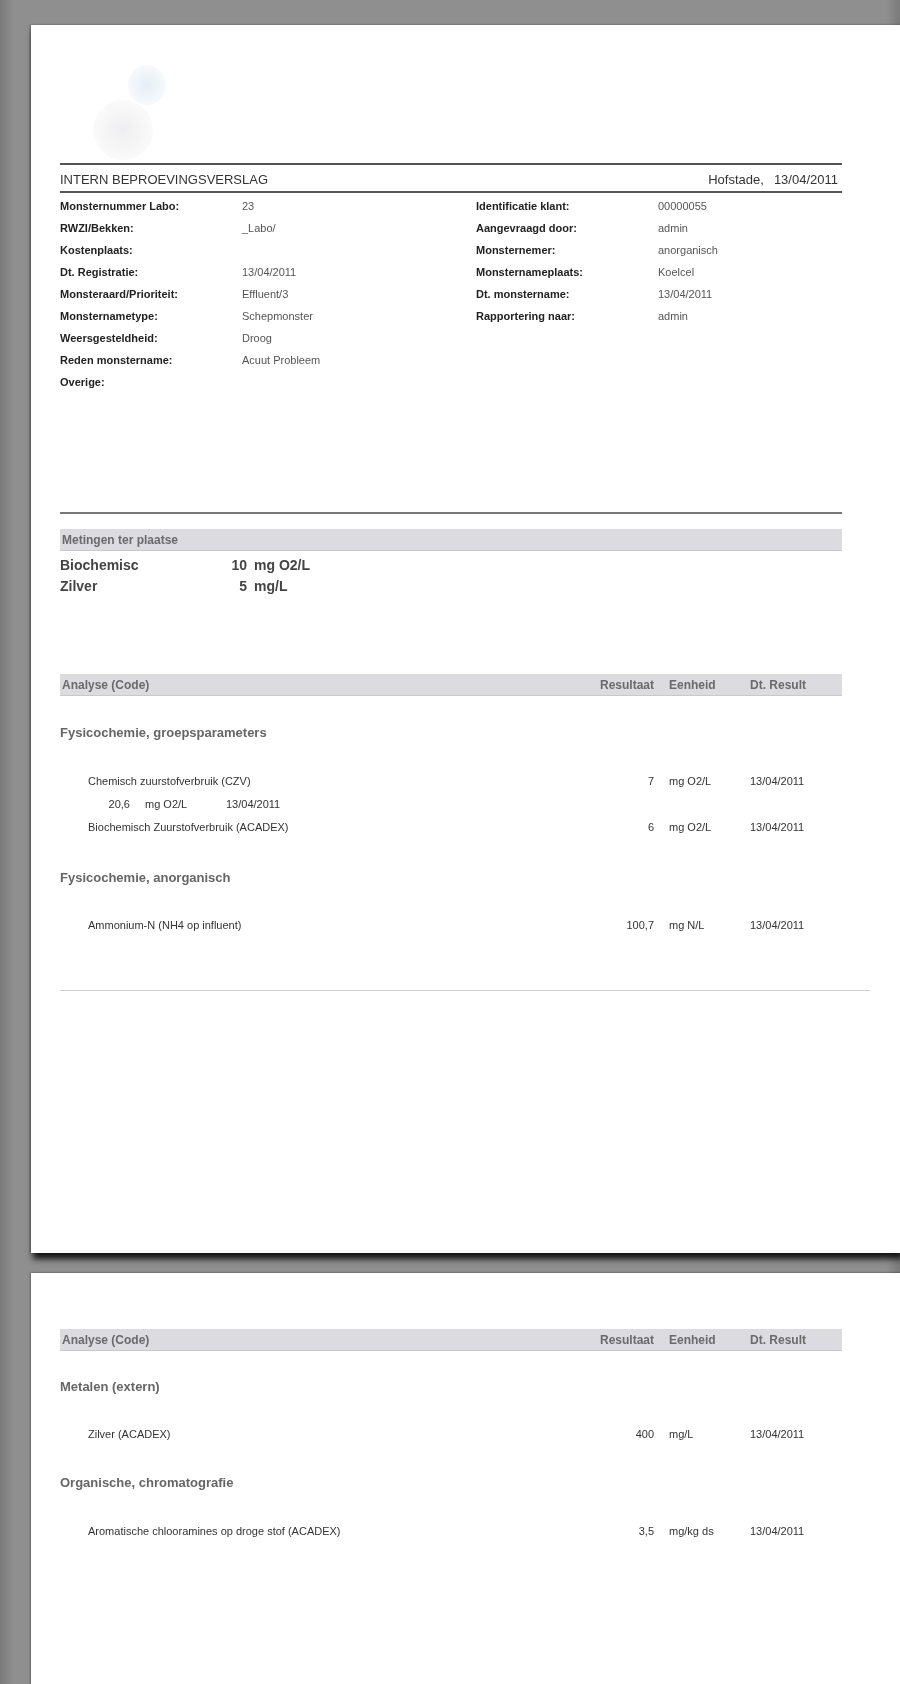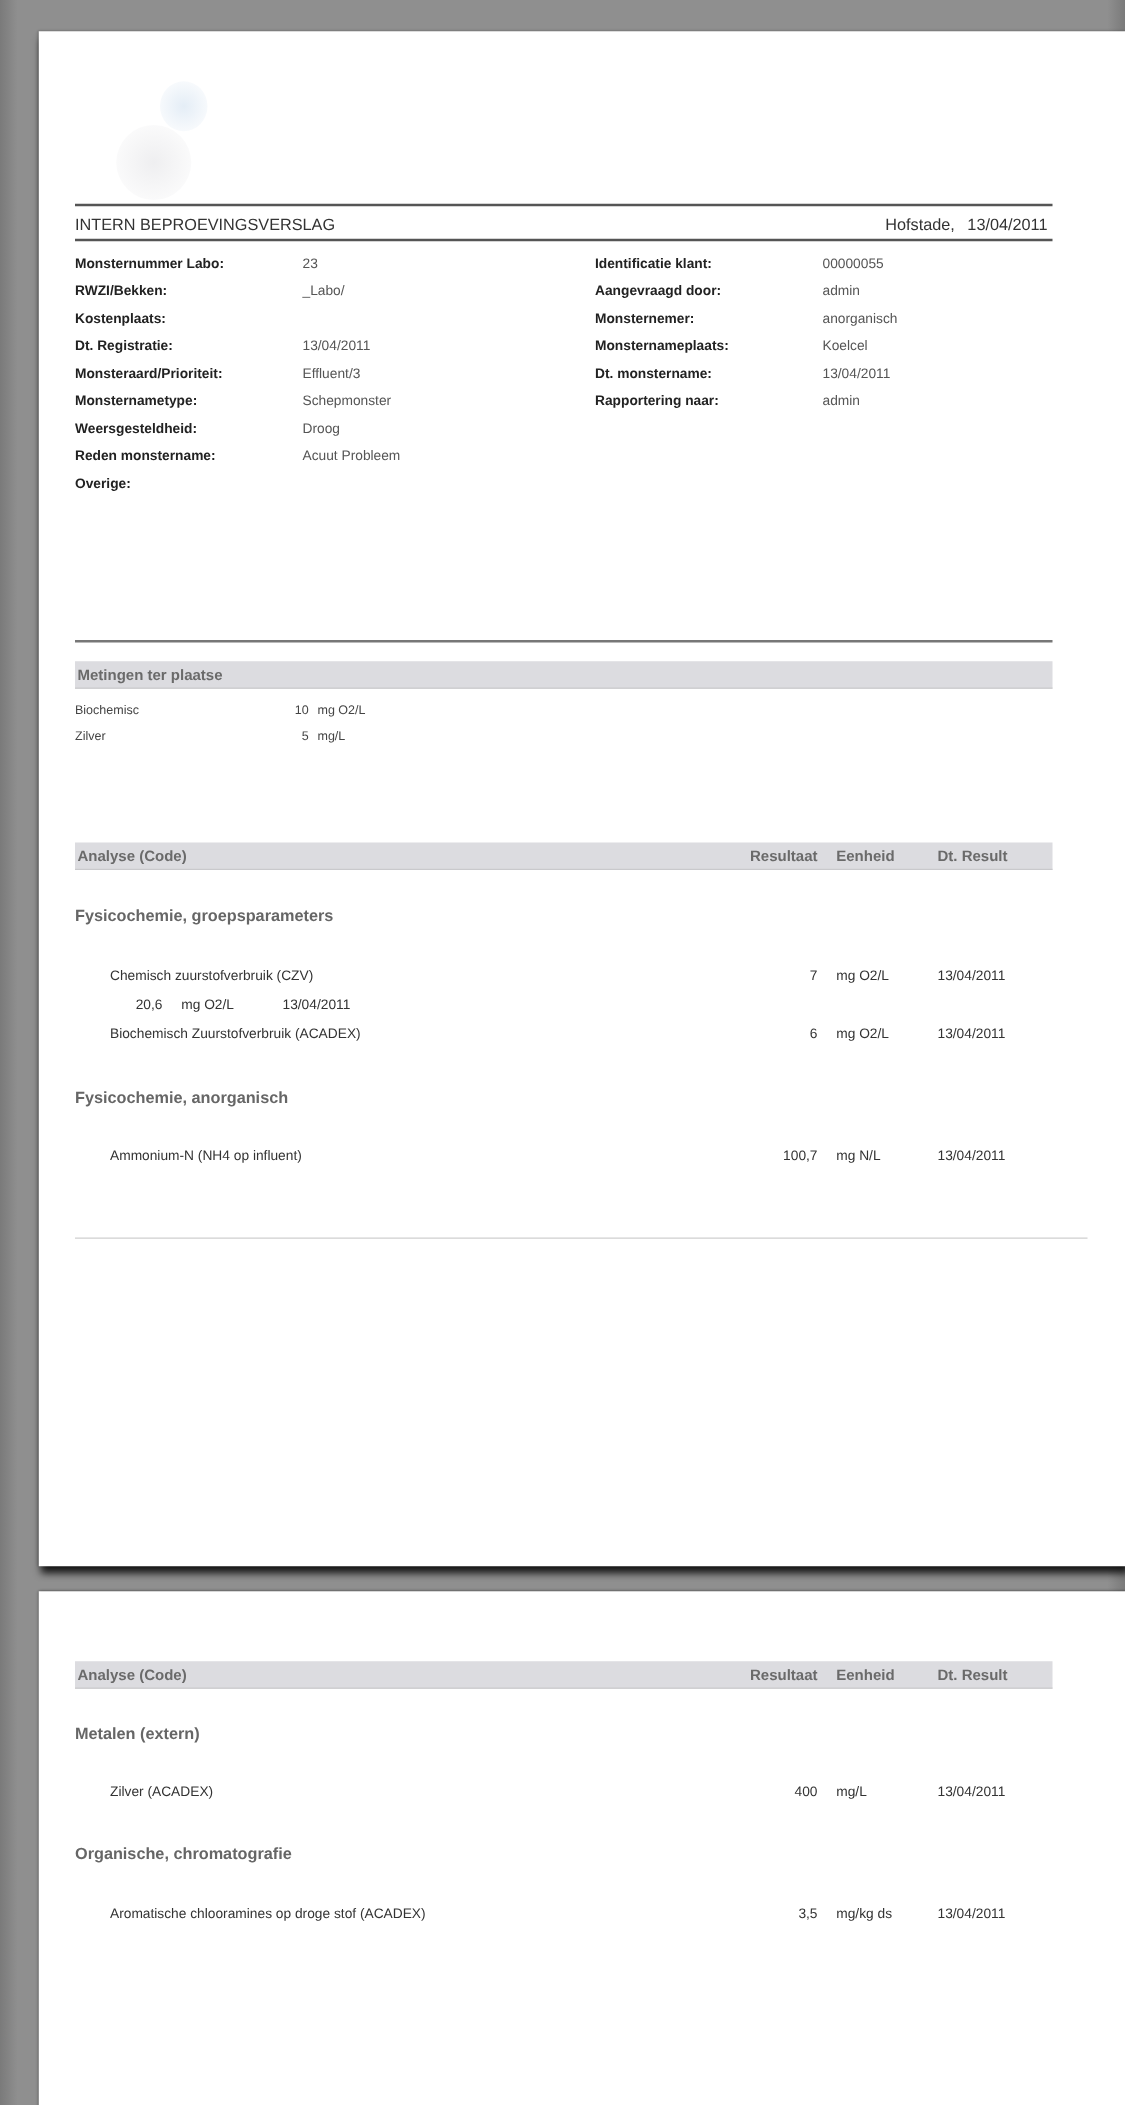--- a/index.html
+++ b/index.html
@@ -71,21 +71,20 @@
     }
     .title-row .right { display: flex; gap: 10px; padding-right: 4px; }
     .info {
       position: absolute;
       top: 175px;
       font-size: 11px;
     }
     .info-row {
       display: flex;
       height: 22px;
-      align-items: center;
     }
     .info-label {
       font-weight: bold;
       color: #222;
     }
     .info-value {
       color: #555;
     }
     .info-left { left: 29px; }
     .info-left .info-label { width: 182px; }
@@ -114,25 +113,26 @@
       display: flex;
       align-items: center;
     }
     .band .col-res { width: 70px; text-align: right; }
     .band .col-unit { width: 78px; text-align: left; padding-left: 15px; }
     .band .col-date { width: 110px; text-align: left; padding-left: 18px; }
 
     .meting-row {
       position: absolute;
       left: 29px;
-      font-size: 10px;
+      font-size: 14px;
       color: #444;
       display: flex;
       height: 18px;
-      align-items: flex-end;
+      align-items: center;
+      font-weight: bold;
     }
     .meting-row .m-name { width: 165px; }
     .meting-row .m-val { width: 22px; text-align: right; }
     .meting-row .m-unit { padding-left: 7px; }
 
     .group-title {
       position: absolute;
       left: 29px;
       font-size: 13px;
       font-weight: bold;

